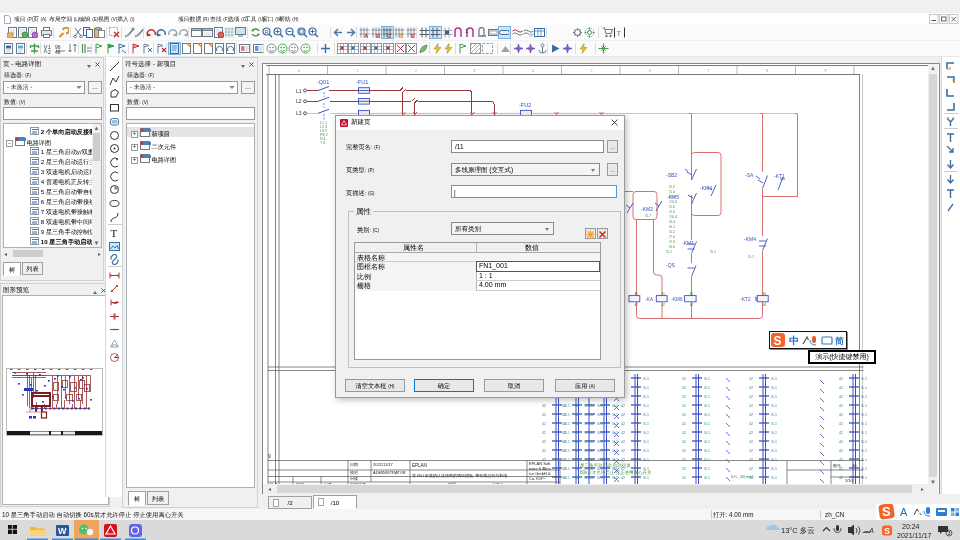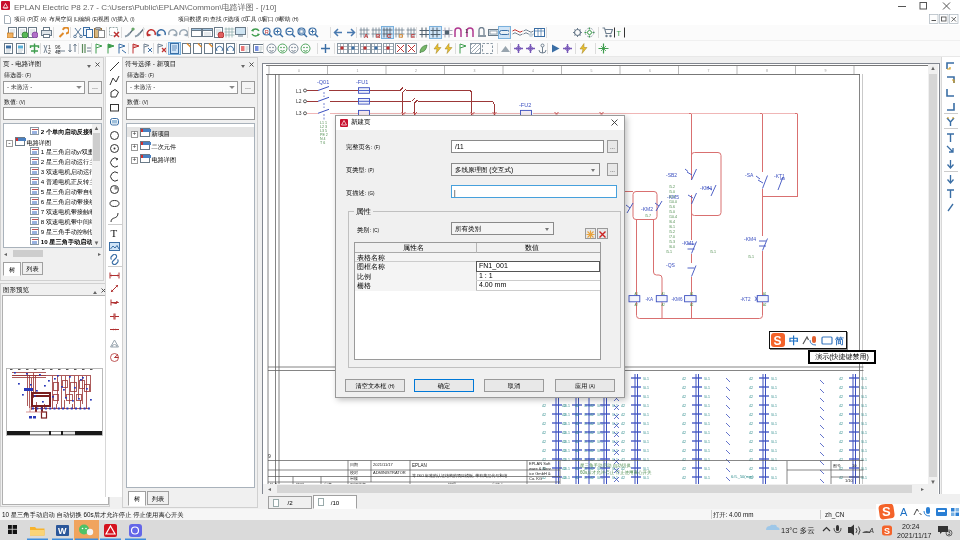--- a/index.html
+++ b/index.html
@@ -48,33 +48,20 @@
 
 #taskbar{left:0;top:520px;width:960px;height:20px;background:#d8d8d8;}
 #statusbar{left:0;top:509px;width:960px;height:11px;background:#f6f6f6;font-size:6.3px;color:#111;}
 #tabrow{left:259px;top:494px;width:701px;height:15px;background:#f0f0f0;}
 .exp{display:inline-block;width:7px;height:7px;border:1px solid #9a9a9a;background:#fff;font-size:6.5px;line-height:5.5px;text-align:center;vertical-align:0px;color:#333;font-family:"Liberation Mono",monospace;}
 .carr{display:inline-block;width:0;height:0;border-left:2.5px solid transparent;border-right:2.5px solid transparent;border-top:3.5px solid #666;}
 </style></head>
 <body>
 <div id="app">
 
-<div id="titlebar" class="abs">
-  <div id="eplogo"></div>
-      <svg style="position:absolute;left:1px;top:1px;" width="9" height="9" viewBox="0 0 9 9">
-        <path d="M2 7 L4.5 2.5 L7 7 z" fill="none" stroke="#fff" stroke-width="0.8"></path>
-        <path d="M3 7 h3" stroke="#fff" stroke-width="0.8"></path>
-      </svg>
-  <div class="ttext">EPLAN Electric P8 2.7 - C:\Users\Public\EPLAN\Common\电路详图 - [/10]</div>
-  <svg style="position:absolute;left:890px;top:0px;" width="70" height="12" viewBox="0 0 70 12">
-        <path d="M8 6.5 h8" stroke="#555" stroke-width="1"></path>
-        <rect x="30" y="2.5" width="6.5" height="6.5" fill="none" stroke="#555" stroke-width="1"></rect>
-        <path d="M53 2.5 l7 7 m0 -7 l-7 7" stroke="#555" stroke-width="1"></path>
-      </svg>
-</div>
 
 <div id="menubar" class="abs">
       <svg style="position:absolute;left:3px;top:2px;" width="9" height="9" viewBox="0 0 9 9">
         <path d="M1.5 0.5 h4 l2 2 v6 h-6 z" fill="#fff" stroke="#8a98a4" stroke-width="0.8"></path>
       </svg>
   <span class="mi" style="left:14px;">项目 <i>(P)</i></span>
   <span class="mi" style="left:33px;">页 <i>(A)</i></span>
   <span class="mi" style="left:49px;">布局空间 <i>(L)</i></span>
   <span class="mi" style="left:79px;">编辑 <i>(E)</i></span>
   <span class="mi" style="left:98px;">视图 <i>(V)</i></span>

